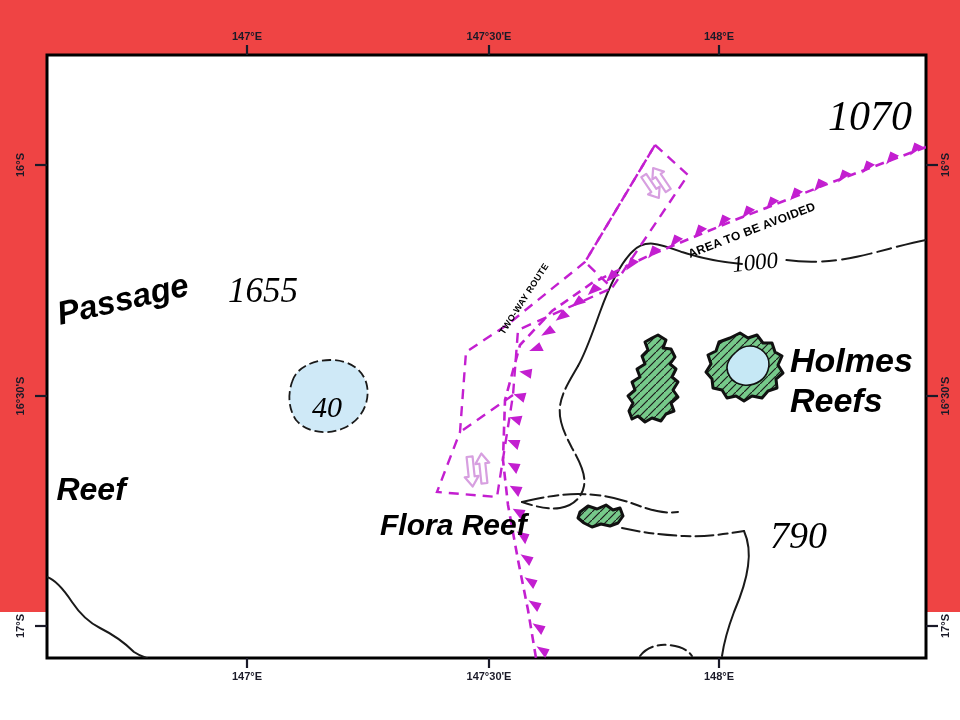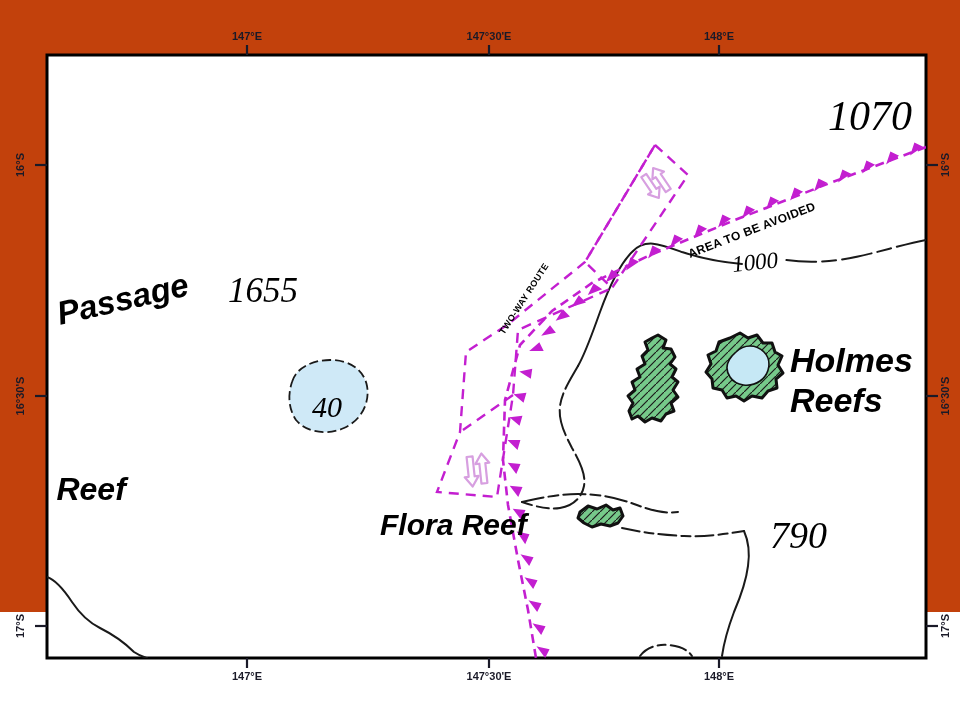--- a/index.html
+++ b/index.html
@@ -11,21 +11,21 @@
   body {
     width: 960px;
     height: 720px;
     overflow: hidden;
     font-family: "Liberation Sans", sans-serif;
   }
   #chart-root {
     position: relative;
     width: 960px;
     height: 612px;
-    background: #c2410c;
+    background: #ef4444;
   }
   #chart-svg {
     position: absolute;
     top: 0;
     left: 0;
     width: 960px;
     height: 720px;
   }
   .axis-label {
     font-family: "Liberation Sans", sans-serif;

